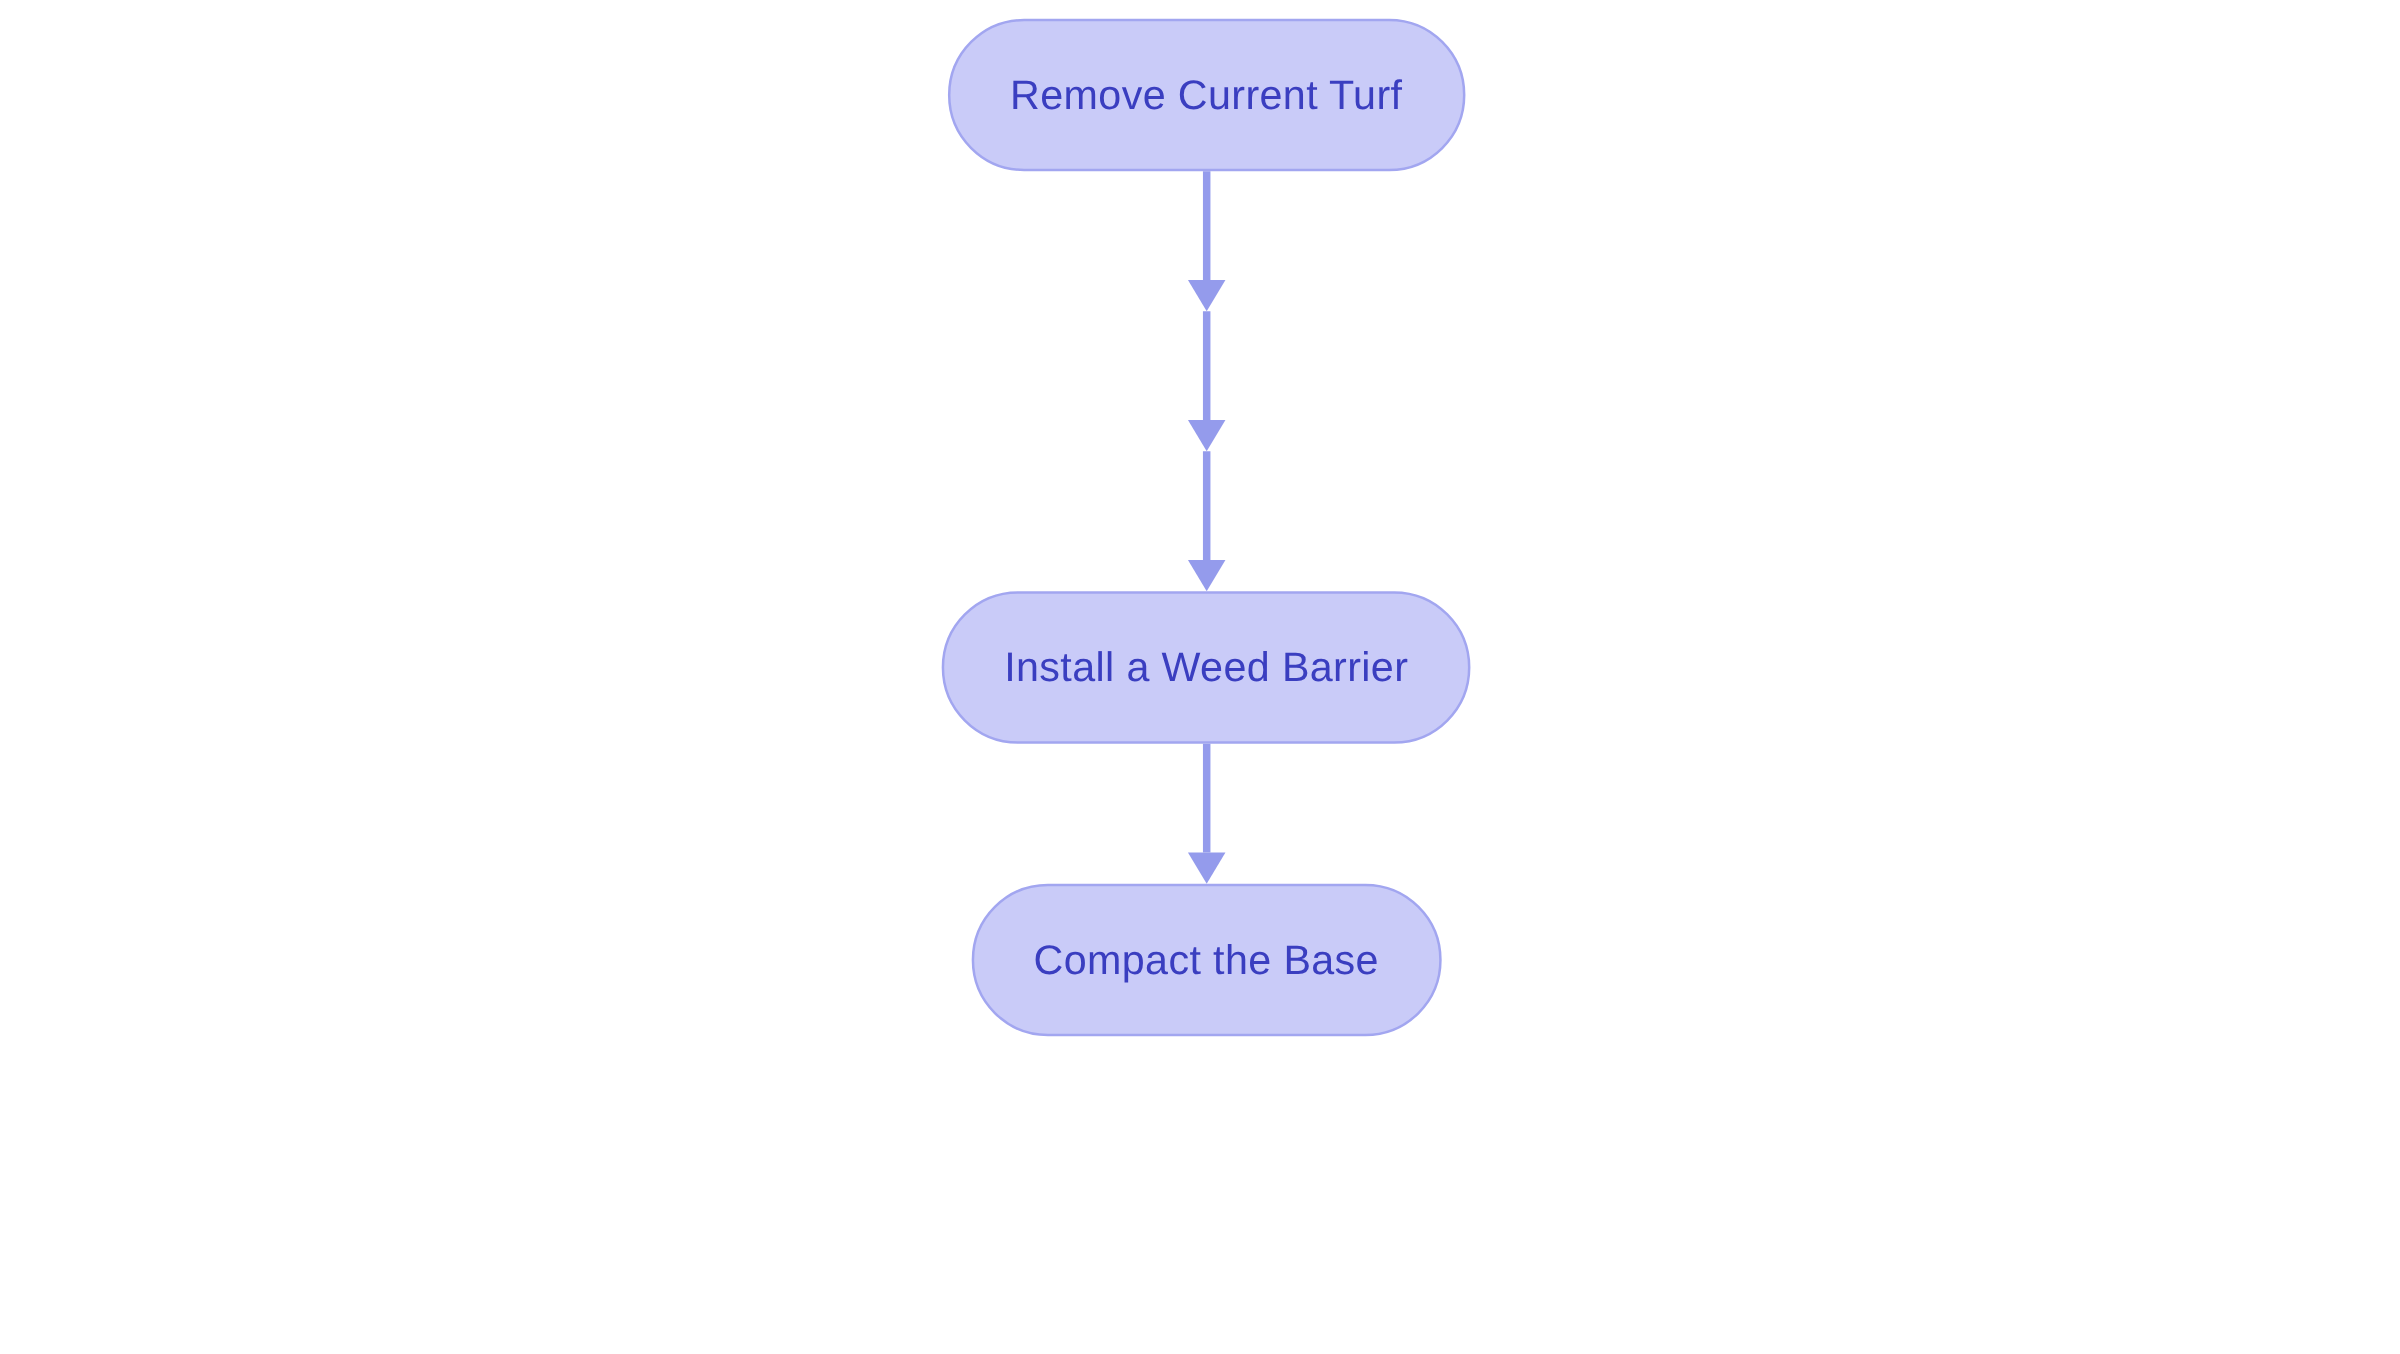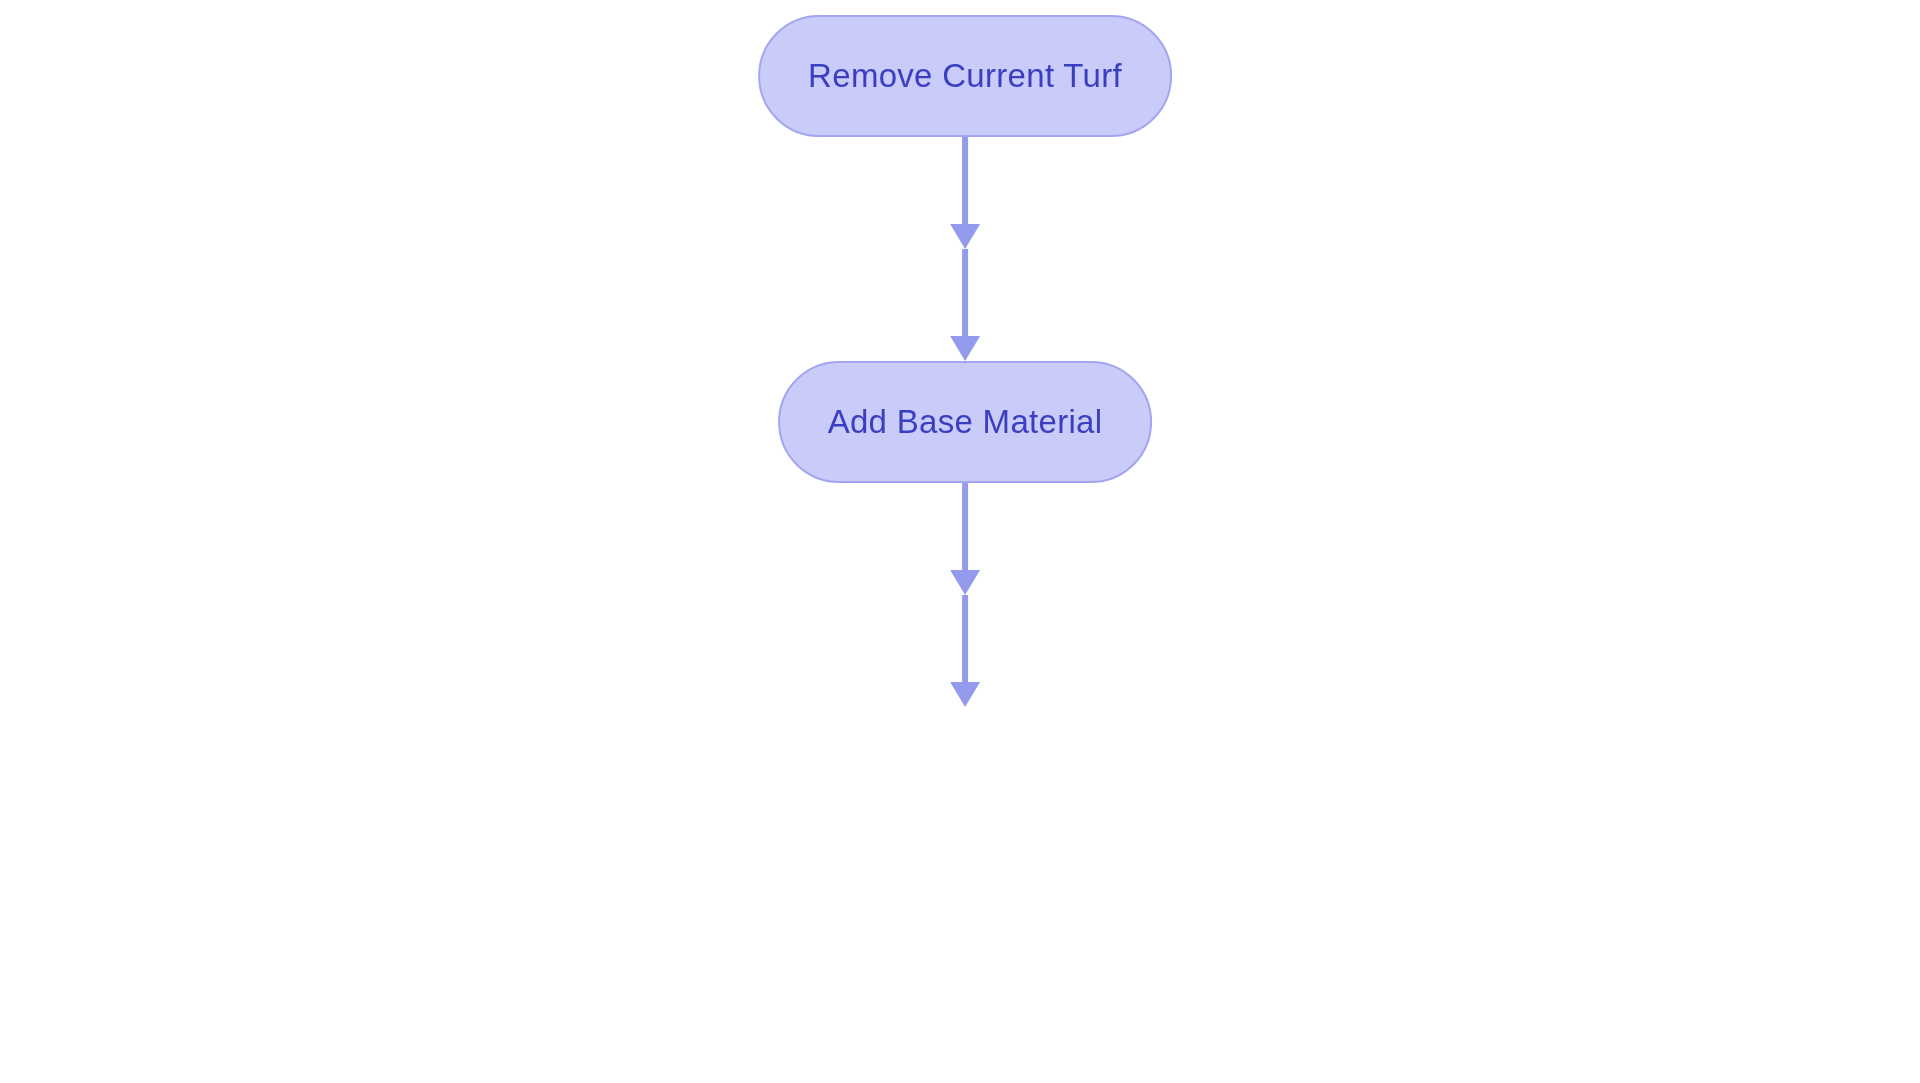--- a/index.html
+++ b/index.html
@@ -79,30 +79,33 @@
       <div class="line"></div>
       <div class="head"></div>
     </div>
 
 
     <div class="connector">
       <div class="line"></div>
       <div class="head"></div>
     </div>
 
+
+    <div class="connector">
+      <div class="line"></div>
+      <div class="head"></div>
+    </div>
+
     <div class="node">
-      <span>Add Base Material</span>
+      <span>Install a Weed Barrier</span>
     </div>
 
     <div class="connector">
       <div class="line"></div>
       <div class="head"></div>
     </div>
 
-
-    <div class="connector">
-      <div class="line"></div>
-      <div class="head"></div>
+    <div class="node">
+      <span>Compact the Base</span>
     </div>
-
 
   </div>
 </div>
 
 </body></html>

